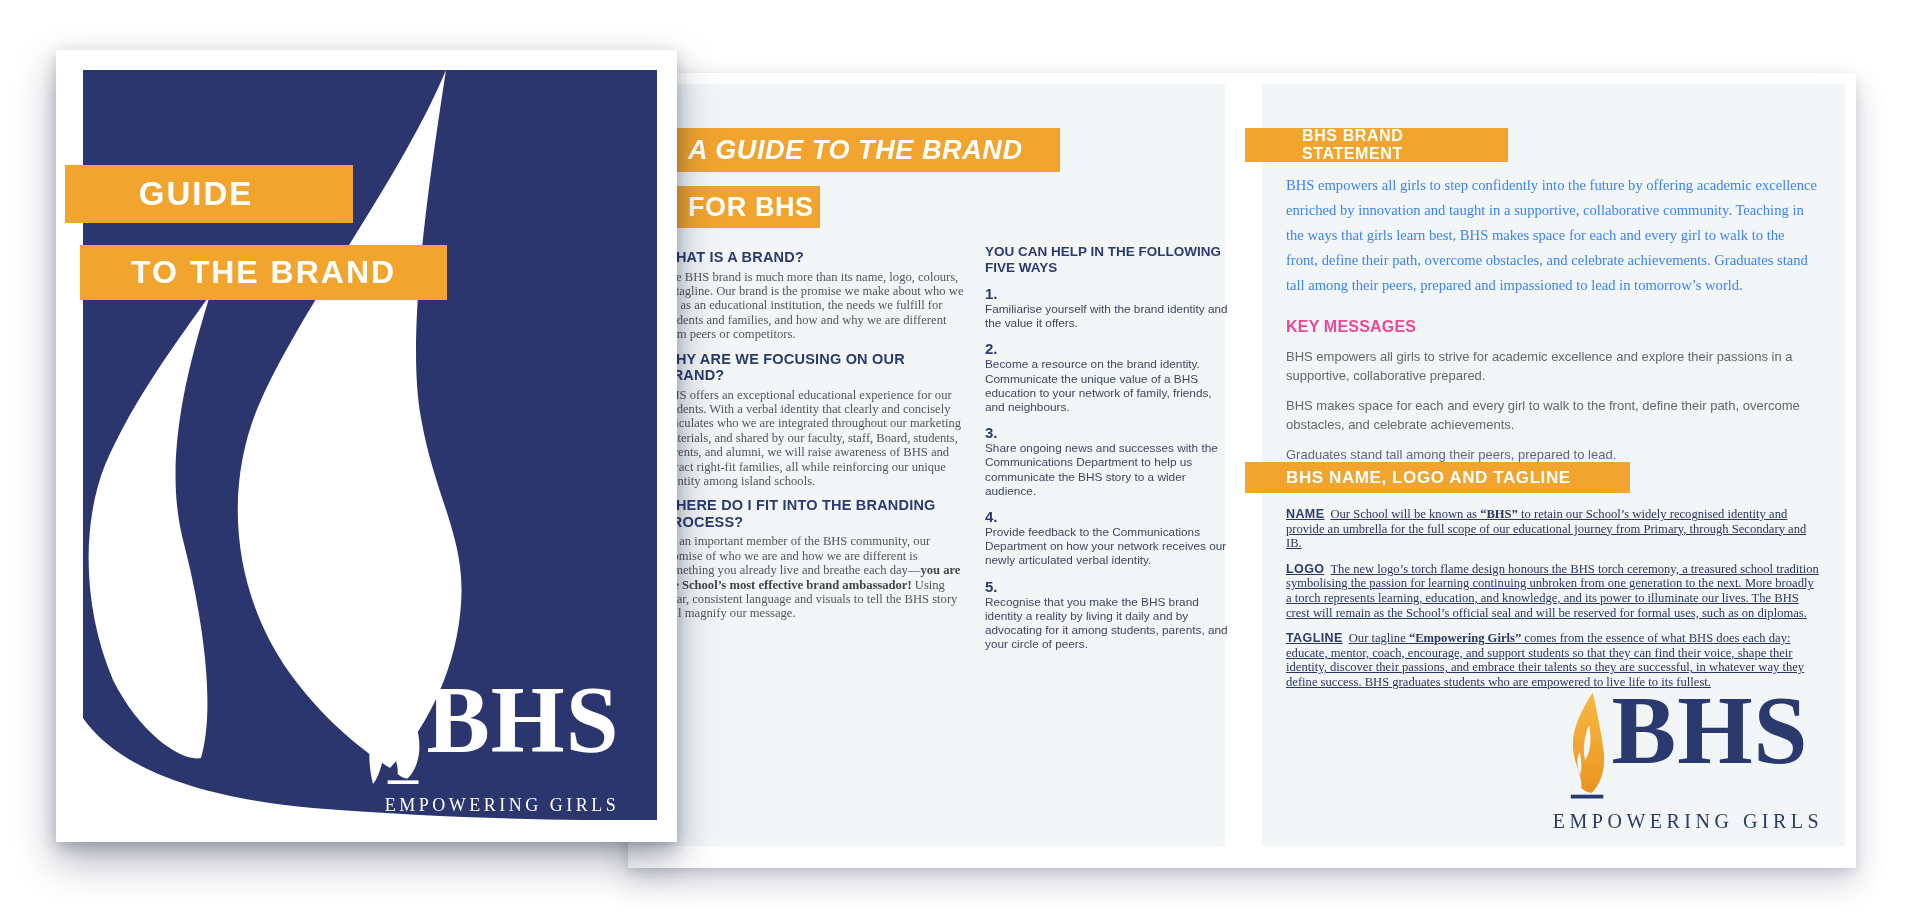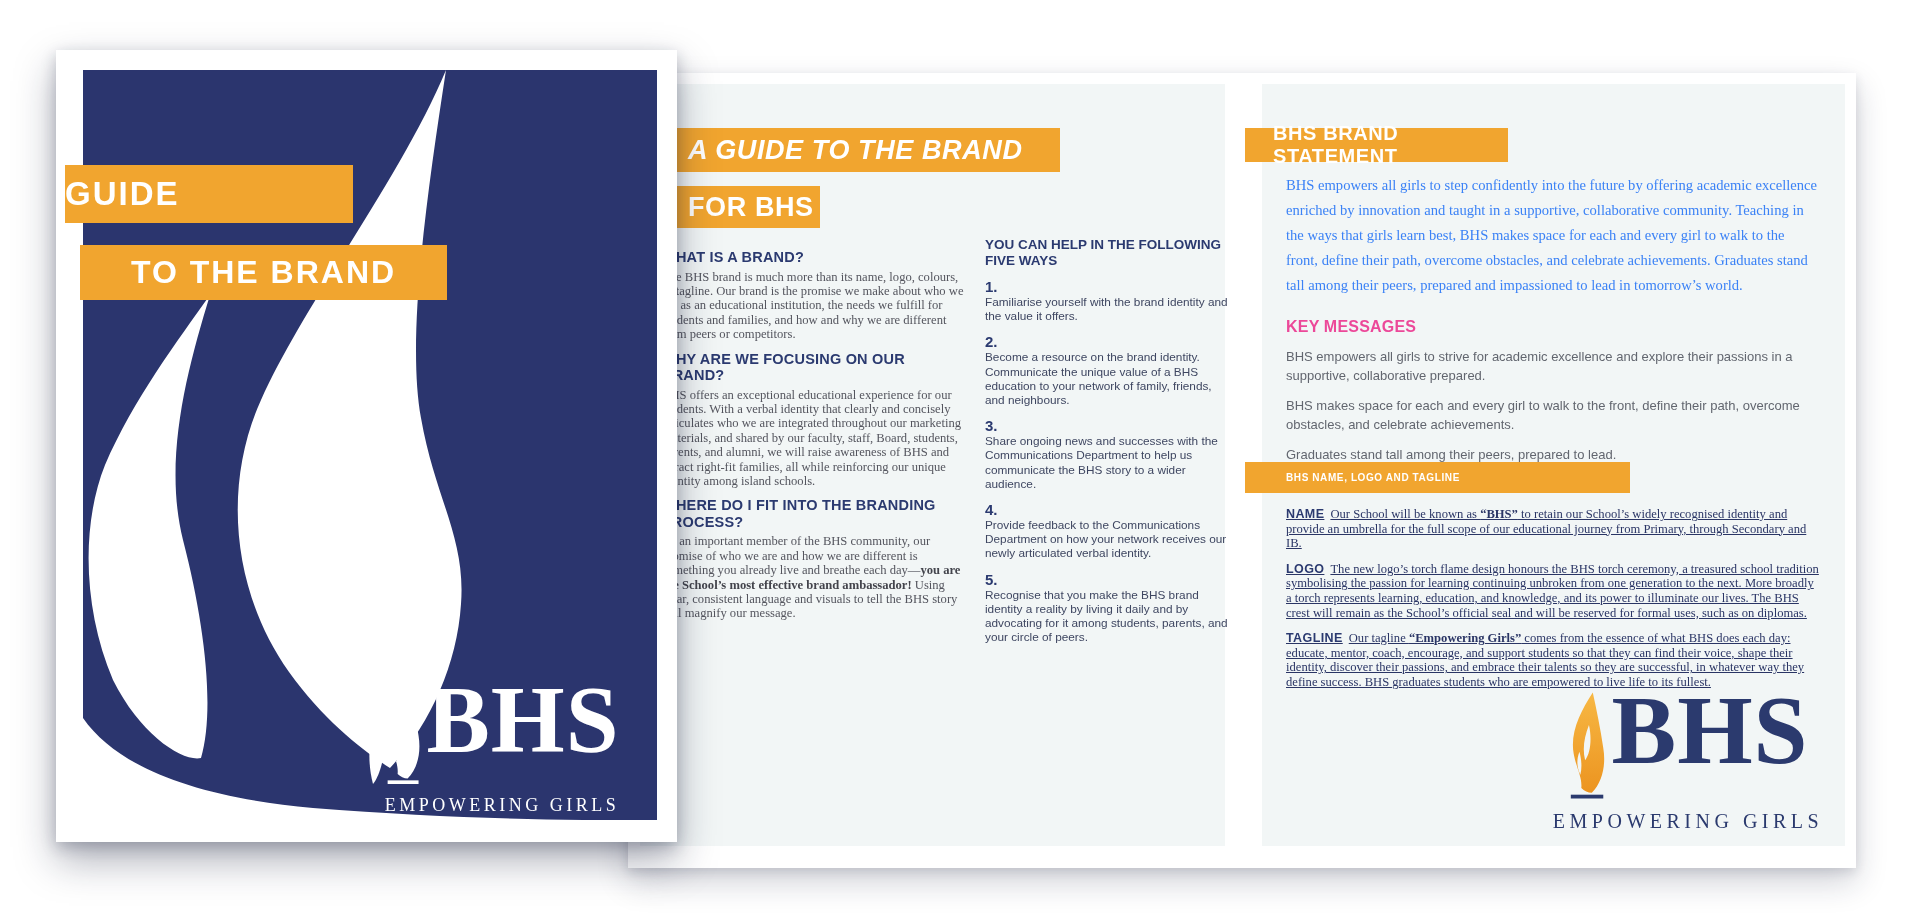--- a/index.html
+++ b/index.html
@@ -18,35 +18,35 @@
   .panel { position:absolute; top:11px; height:762px; background:#F2F6F6; }
   .panel.mid   { left:12px;  width:585px; }
   .panel.right { left:634px; width:583px; }
 
   .banner {
     position:absolute; background:#F1A52F; color:#ffffff; font-weight:bold;
     display:flex; align-items:center; letter-spacing:0.6px;
   }
   .gb1 { left:18px; top:55px;  width:414px; height:44px; font-size:27px; padding-left:42px;font-style:italic; }
   .gb2 { left:18px; top:113px; width:174px; height:42px; font-size:27px; padding-left:42px; }
-  .rb1 { left:617px; top:55px;  width:263px; height:34px; font-size:20px; padding-left:28px; }
-  .rb2 { left:617px; top:389px; width:385px; height:31px; font-size:10px; padding-left:41px; }
+  .rb1 { left:617px; top:55px;  width:263px; height:34px; font-size:16px; padding-left:57px; }
+  .rb2 { left:617px; top:389px; width:385px; height:31px; font-size:17px; padding-left:41px; }
 
   .sec-head {
     color:#2B3A70; font-weight:bold; font-size:14.5px; line-height:16.5px;
     letter-spacing:0.2px; margin:0 0 4px 0;
   }
   .serif-body {
     font-family:"Liberation Serif", serif; font-size:12.6px; line-height:14.4px;
     color:#54555E; margin:0;
   }
   .col1 { position:absolute; left:34px; top:176px; width:306px; }
   .col1 .sec { margin-bottom:9px; }
 
-  .col2 { position:absolute; left:357px; top:164px; width:243px; }
+  .col2 { position:absolute; left:357px; top:171px; width:243px; }
   .col2-head { color:#2B3A70; font-weight:bold; font-size:13.5px; line-height:16px; margin:0 0 10px 0; }
   .way { margin-bottom:11px; }
   .way-num { color:#2B3A70; font-weight:bold; font-size:15px; line-height:16px; }
   .way-text { color:#3E4661; font-size:11.8px; line-height:14.2px; }
 
   .rcol { position:absolute; left:658px; top:100px; width:534px; }
   .statement {
     font-family:"Liberation Serif", serif; font-size:14.6px; line-height:25px;
     color:#3b82f6; margin:0 0 20px 0;
   }
@@ -76,21 +76,21 @@
   
   .cover {
     position:absolute; left:56px; top:50px; width:621px; height:792px;
     background:#ffffff; z-index:5;
     box-shadow: 0 18px 38px rgba(20,26,55,0.35), 0 5px 14px rgba(20,26,55,0.22);
   }
   .cover-navy { position:absolute; left:27px; top:20px; width:574px; height:750px; background:#2B356E; }
   .cover-navy svg.bigflame { position:absolute; left:0; top:0; width:574px; height:750px; }
   .cb1 {
     left:9px; top:115px; width:288px; height:58px; font-size:33px; letter-spacing:2px;
-    justify-content:flex-start; padding-right:26px; z-index:3;
+    justify-content:center; padding-right:26px; z-index:3;
   }
   .cb2 {
     left:24px; top:195px; width:367px; height:55px; font-size:32px; letter-spacing:2px;
     justify-content:center; z-index:3;
   }
   .cover-logo { position:absolute; left:308px; top:632px; width:276px; z-index:3; }
   .cover-logo .logo-name { font-size:95px; color:#ffffff; }
   .cover-logo .logo-tagline { font-size:18px; letter-spacing:3.5px; color:#ffffff; }
 </style>
 </head>

